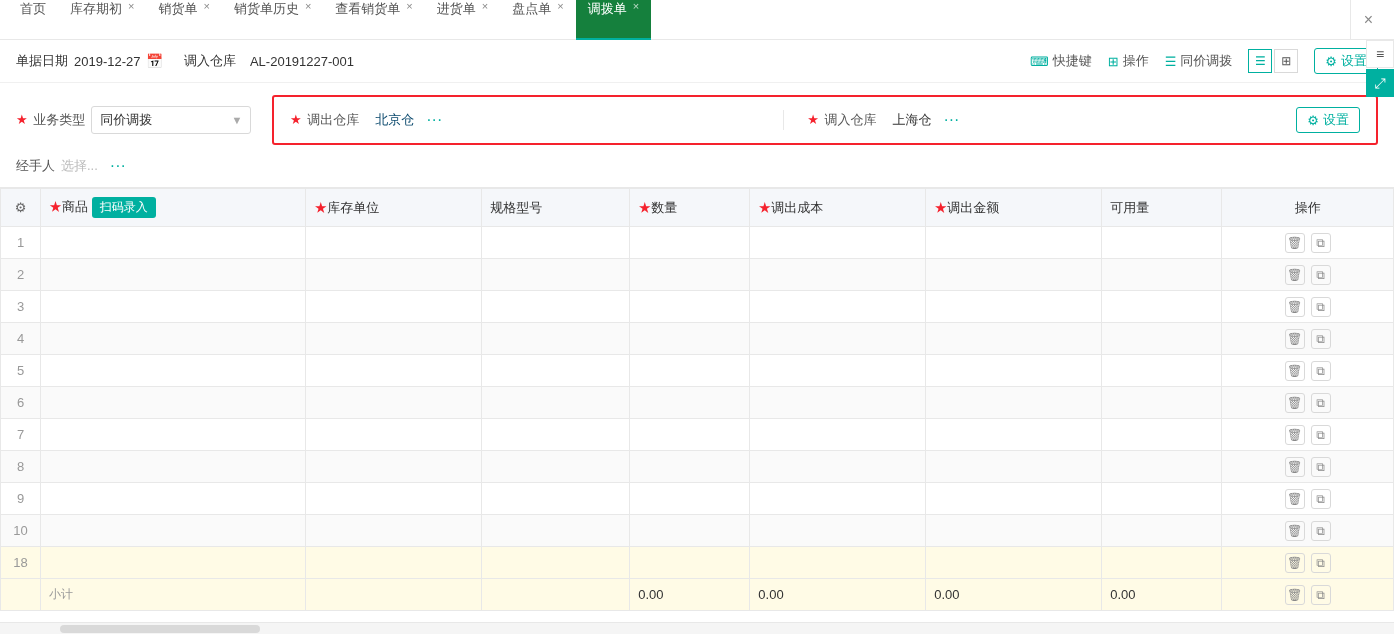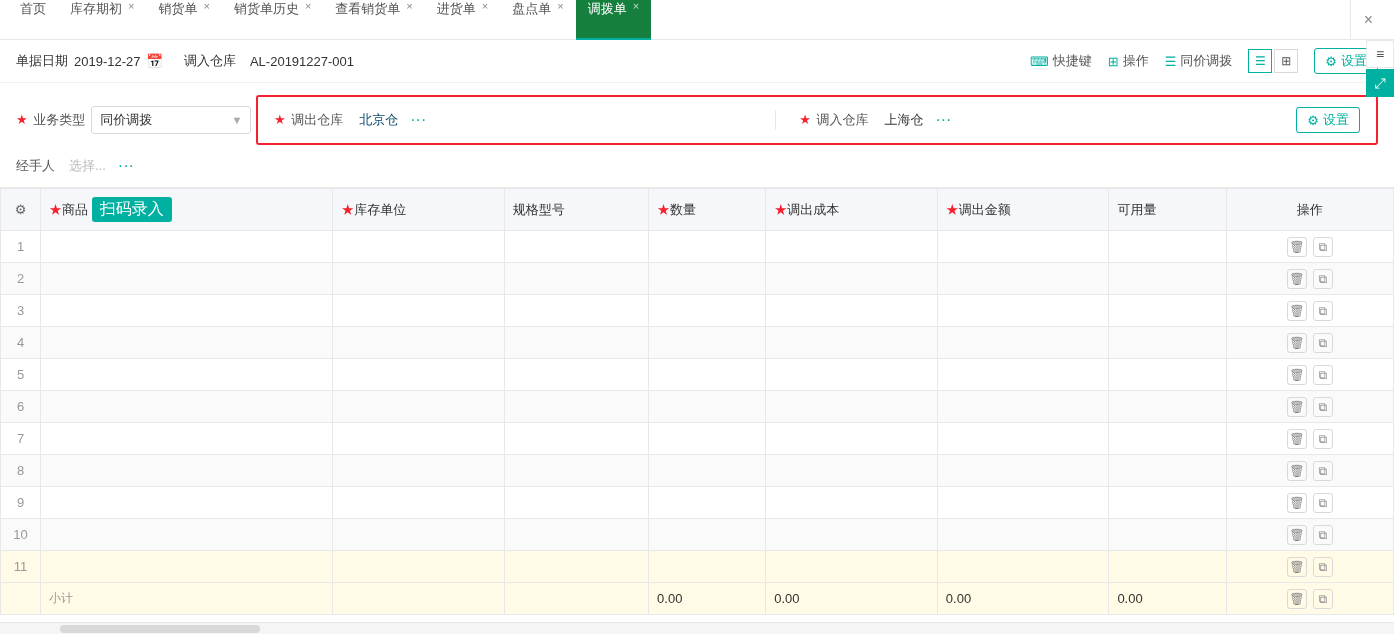--- a/index.html
+++ b/index.html
@@ -114,20 +114,21 @@
     .form-input .arrow { color: #aaa; font-size: 11px; }
     .form-dots { color: #00b0a0; cursor: pointer; font-size: 16px; margin-left: 4px; }
 
     
     .warehouse-section {
       border: 2px solid #f5222d;
       border-radius: 3px;
       padding: 10px 16px;
       display: flex; align-items: center;
       flex: 1;
+      margin-left: 16px;
       gap: 7px;
     }
     .warehouse-field {
       display: flex; align-items: center; gap: 8px;
       flex: 1;
     }
     .warehouse-divider {
       width: 1px; background: #e8e8e8; height: 20px; margin: 0 16px;
     }
 
@@ -177,21 +178,21 @@
     .op-icons { display: flex; align-items: center; justify-content: center; gap: 6px; }
     .op-icon {
       width: 20px; height: 20px;
       display: flex; align-items: center; justify-content: center;
       border: 1px solid #d9d9d9; border-radius: 3px;
       cursor: pointer; color: #888; font-size: 12px;
     }
     .scan-btn {
       background: #00b0a0; color: #fff;
       border: none; border-radius: 3px;
-      padding: 2px 8px; font-size: 16px;
+      padding: 2px 8px; font-size: 12px;
       cursor: pointer;
     }
     .gear-icon-cell {
       width: 36px; text-align: center; cursor: pointer; color: #666;
     }
     
     .right-panel {
       position: fixed; right: 0; top: 40px;
       display: flex; flex-direction: column; gap: 1px;
     }
@@ -332,21 +333,21 @@
           <span>⚙</span>
           <span>设置</span>
         </button>
       </div>
     </div>
 
     <div class="person-row">
       <span class="form-label">
         <span>经手人</span>
       </span>
-      <span class="person-placeholder" style="margin-left:8px;">选择...</span>
+      <span class="person-placeholder" style="">选择...</span>
       <span class="form-dots" style="margin-left:6px;">···</span>
     </div>
   </div>
 
   <div class="table-wrap">
     <table>
       <thead>
         <tr>
           <th class="gear-icon-cell">⚙</th>
           <th>
@@ -518,21 +519,21 @@
             <td></td>
             <td></td>
             <td class="op-col">
               <div class="op-icons">
                 <div class="op-icon">🗑</div>
                 <div class="op-icon">⧉</div>
               </div>
             </td>
           </tr>
           <tr style="background: rgb(255, 251, 230);">
-            <td class="row-num">11</td>
+            <td class="row-num">18</td>
             <td></td>
             <td></td>
             <td></td>
             <td></td>
             <td></td>
             <td></td>
             <td></td>
             <td class="op-col">
               <div class="op-icons">
                 <div class="op-icon">🗑</div>

